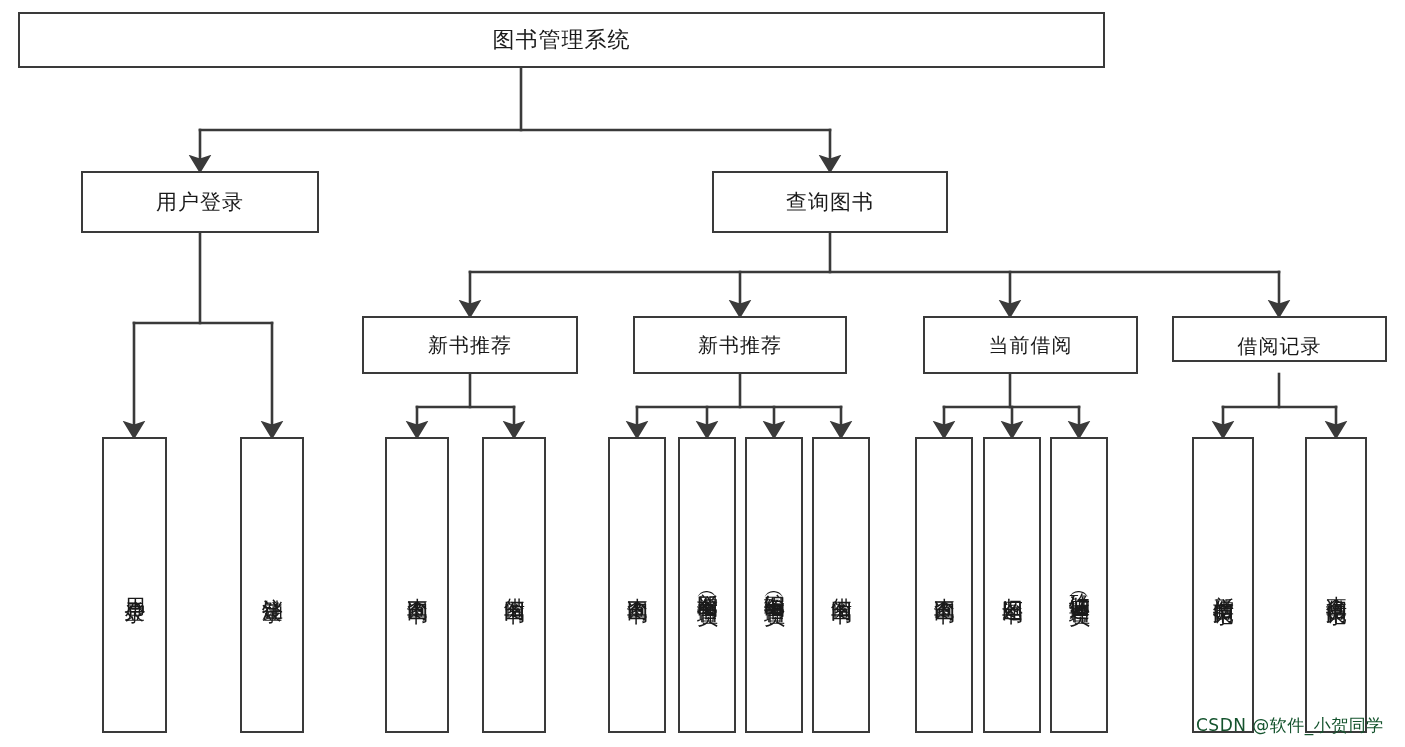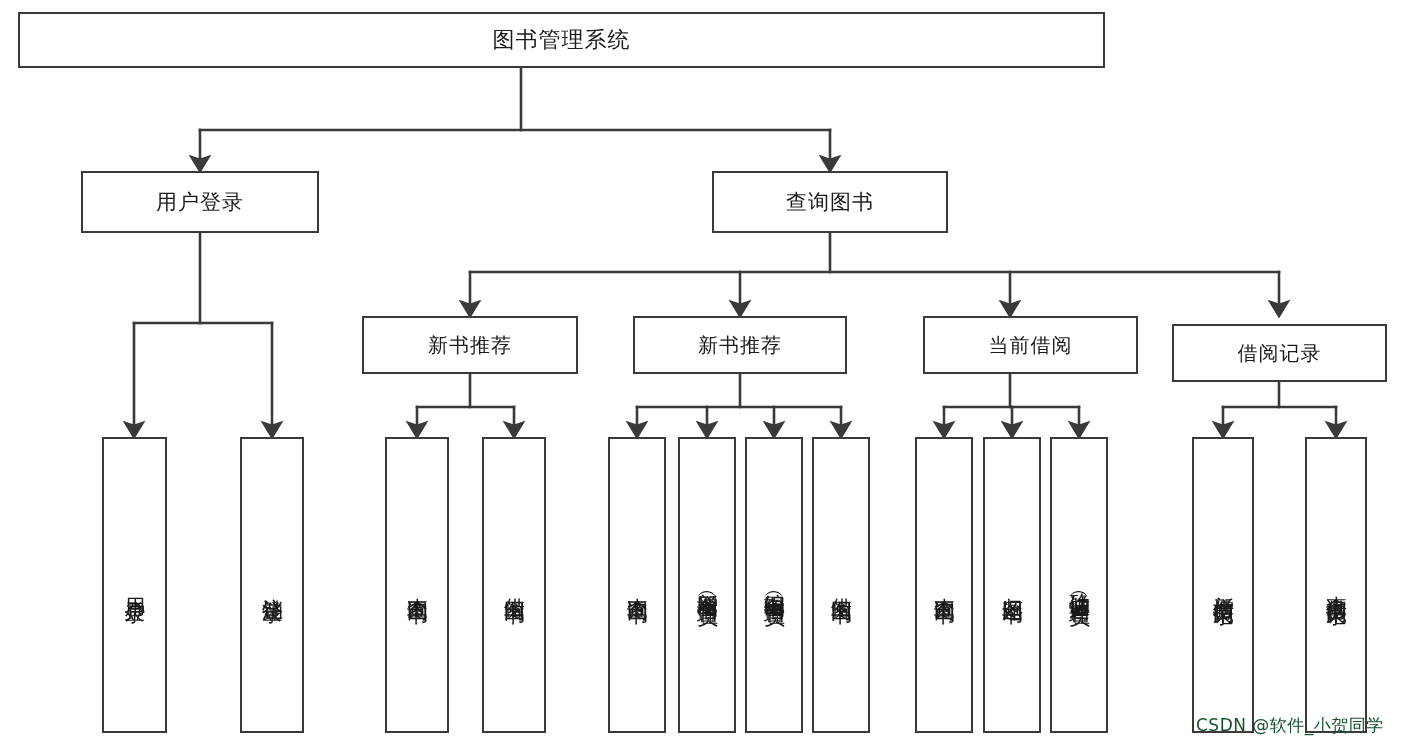--- a/index.html
+++ b/index.html
@@ -137,21 +137,21 @@
 
   <div class="node level3" style="left:362px; top:316px; width:216px; height:58px;">
     <span class="hlabel">新书推荐</span>
   </div>
   <div class="node level3" style="left:633px; top:316px; width:214px; height:58px;">
     <span class="hlabel">新书推荐</span>
   </div>
   <div class="node level3" style="left:903px; top:316px; width:215px; height:58px;margin-left:20px;">
     <span class="hlabel">当前借阅</span>
   </div>
-  <div class="node level3" style="left:1172px; top:324px; width:215px; height:58px;">
+  <div class="node level3" style="left:1172px; top:316px; width:215px; height:46px;align-items:flex-end;">
     <span class="hlabel">借阅记录</span>
   </div>
 
   <div class="node leaf" style="left:102px; top:437px; width:65px; height:296px;">
     <span class="vlabel">用户登录</span>
   </div>
   <div class="node leaf" style="left:240px; top:437px; width:64px; height:296px;">
     <span class="vlabel">注销登录</span>
   </div>
 

